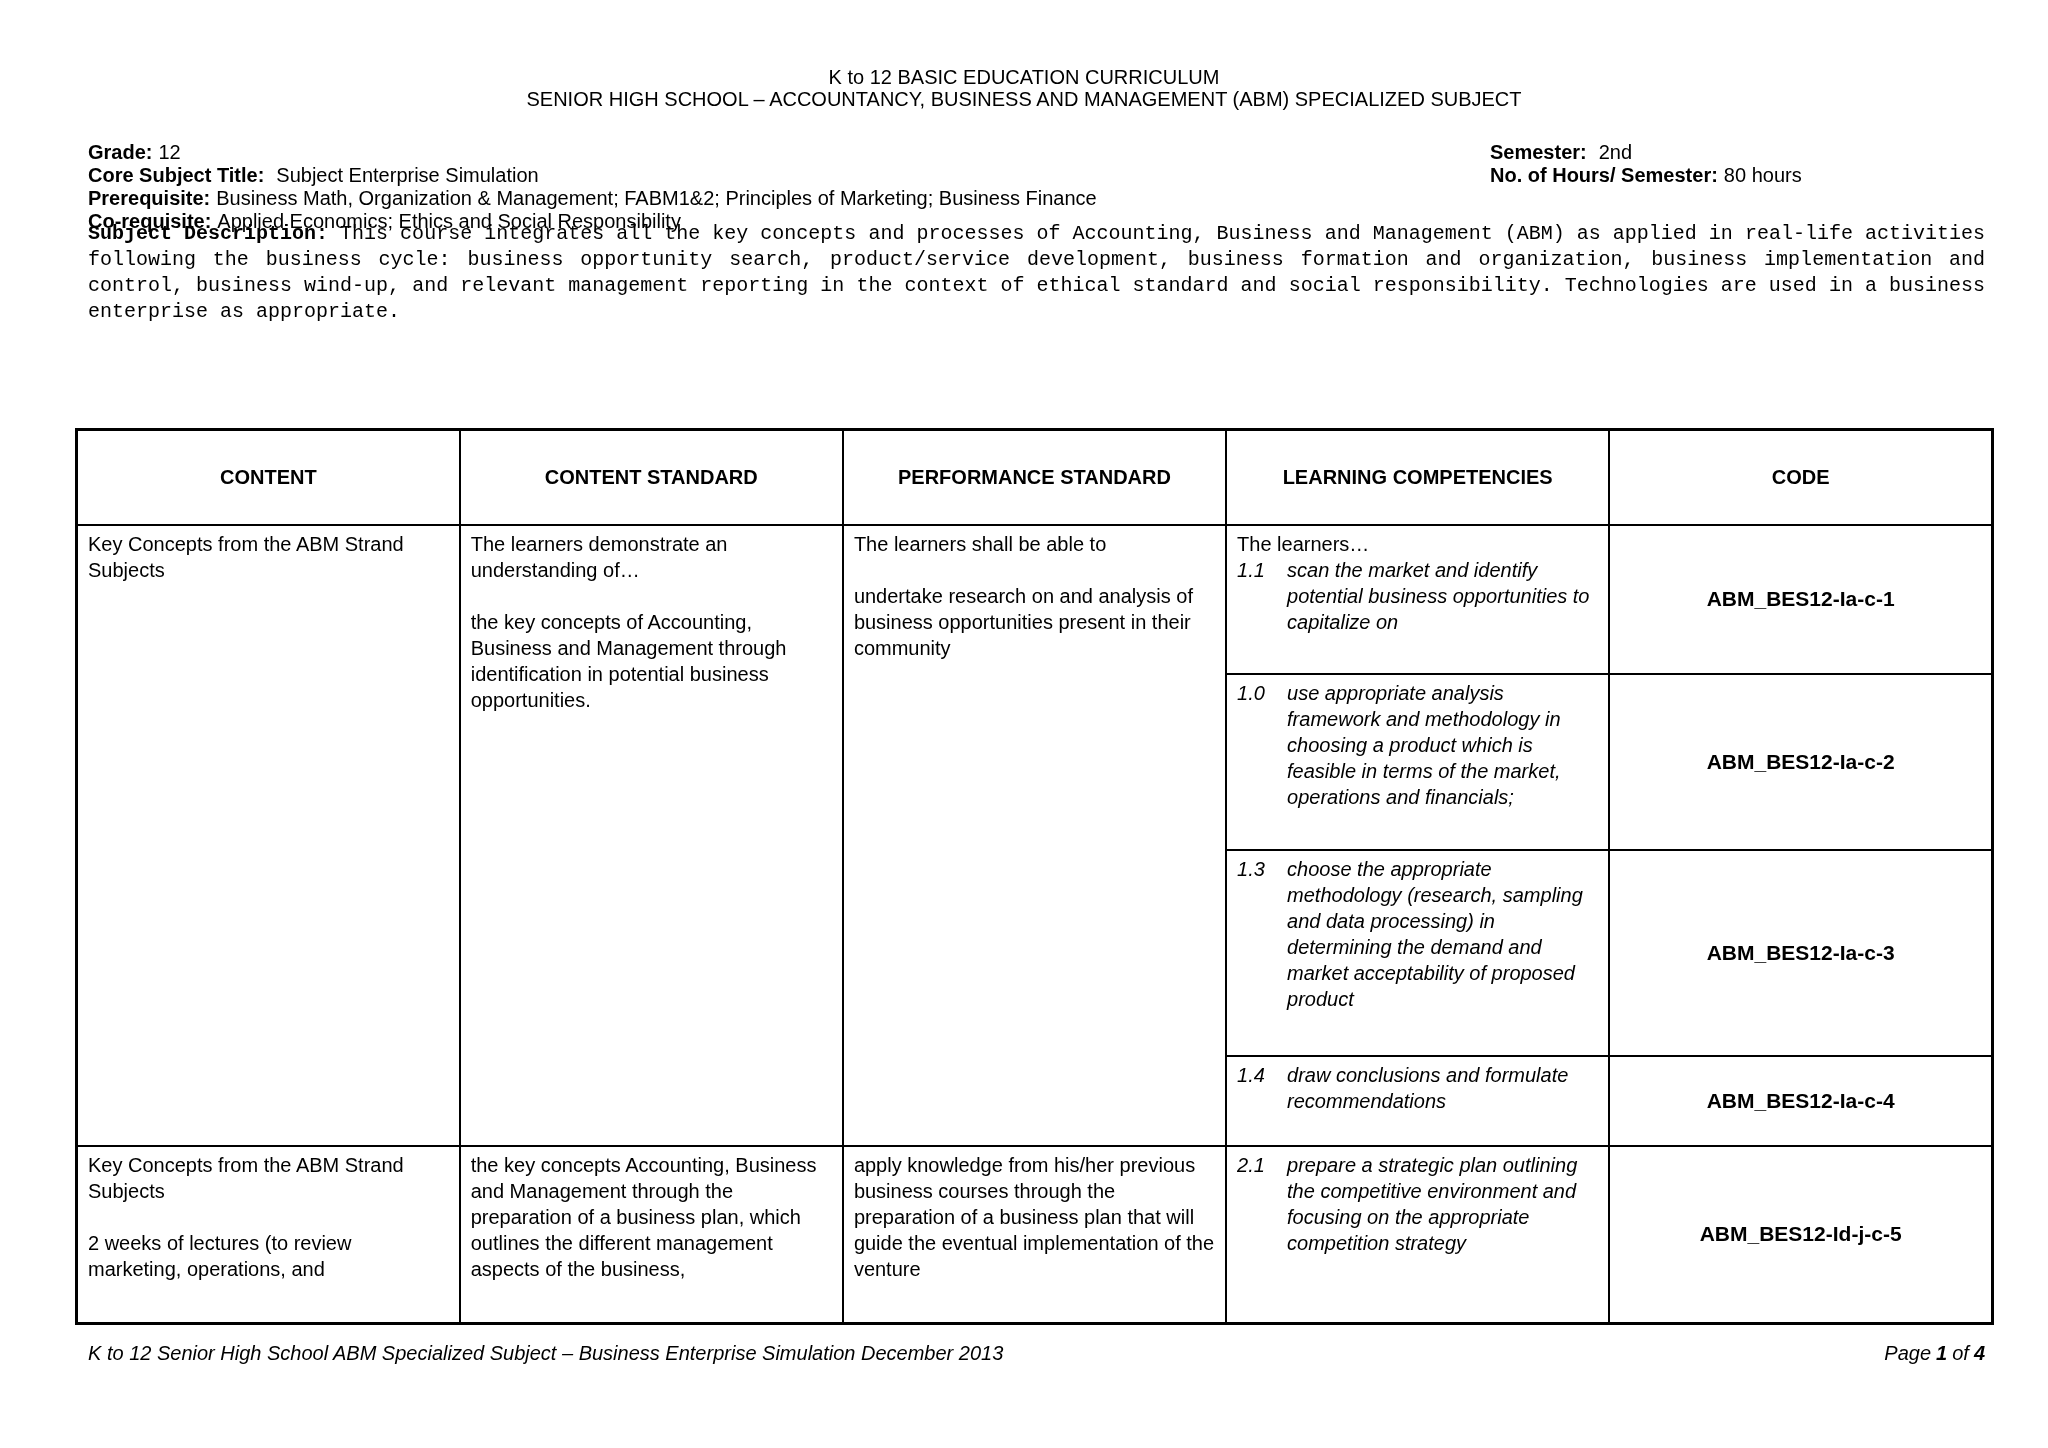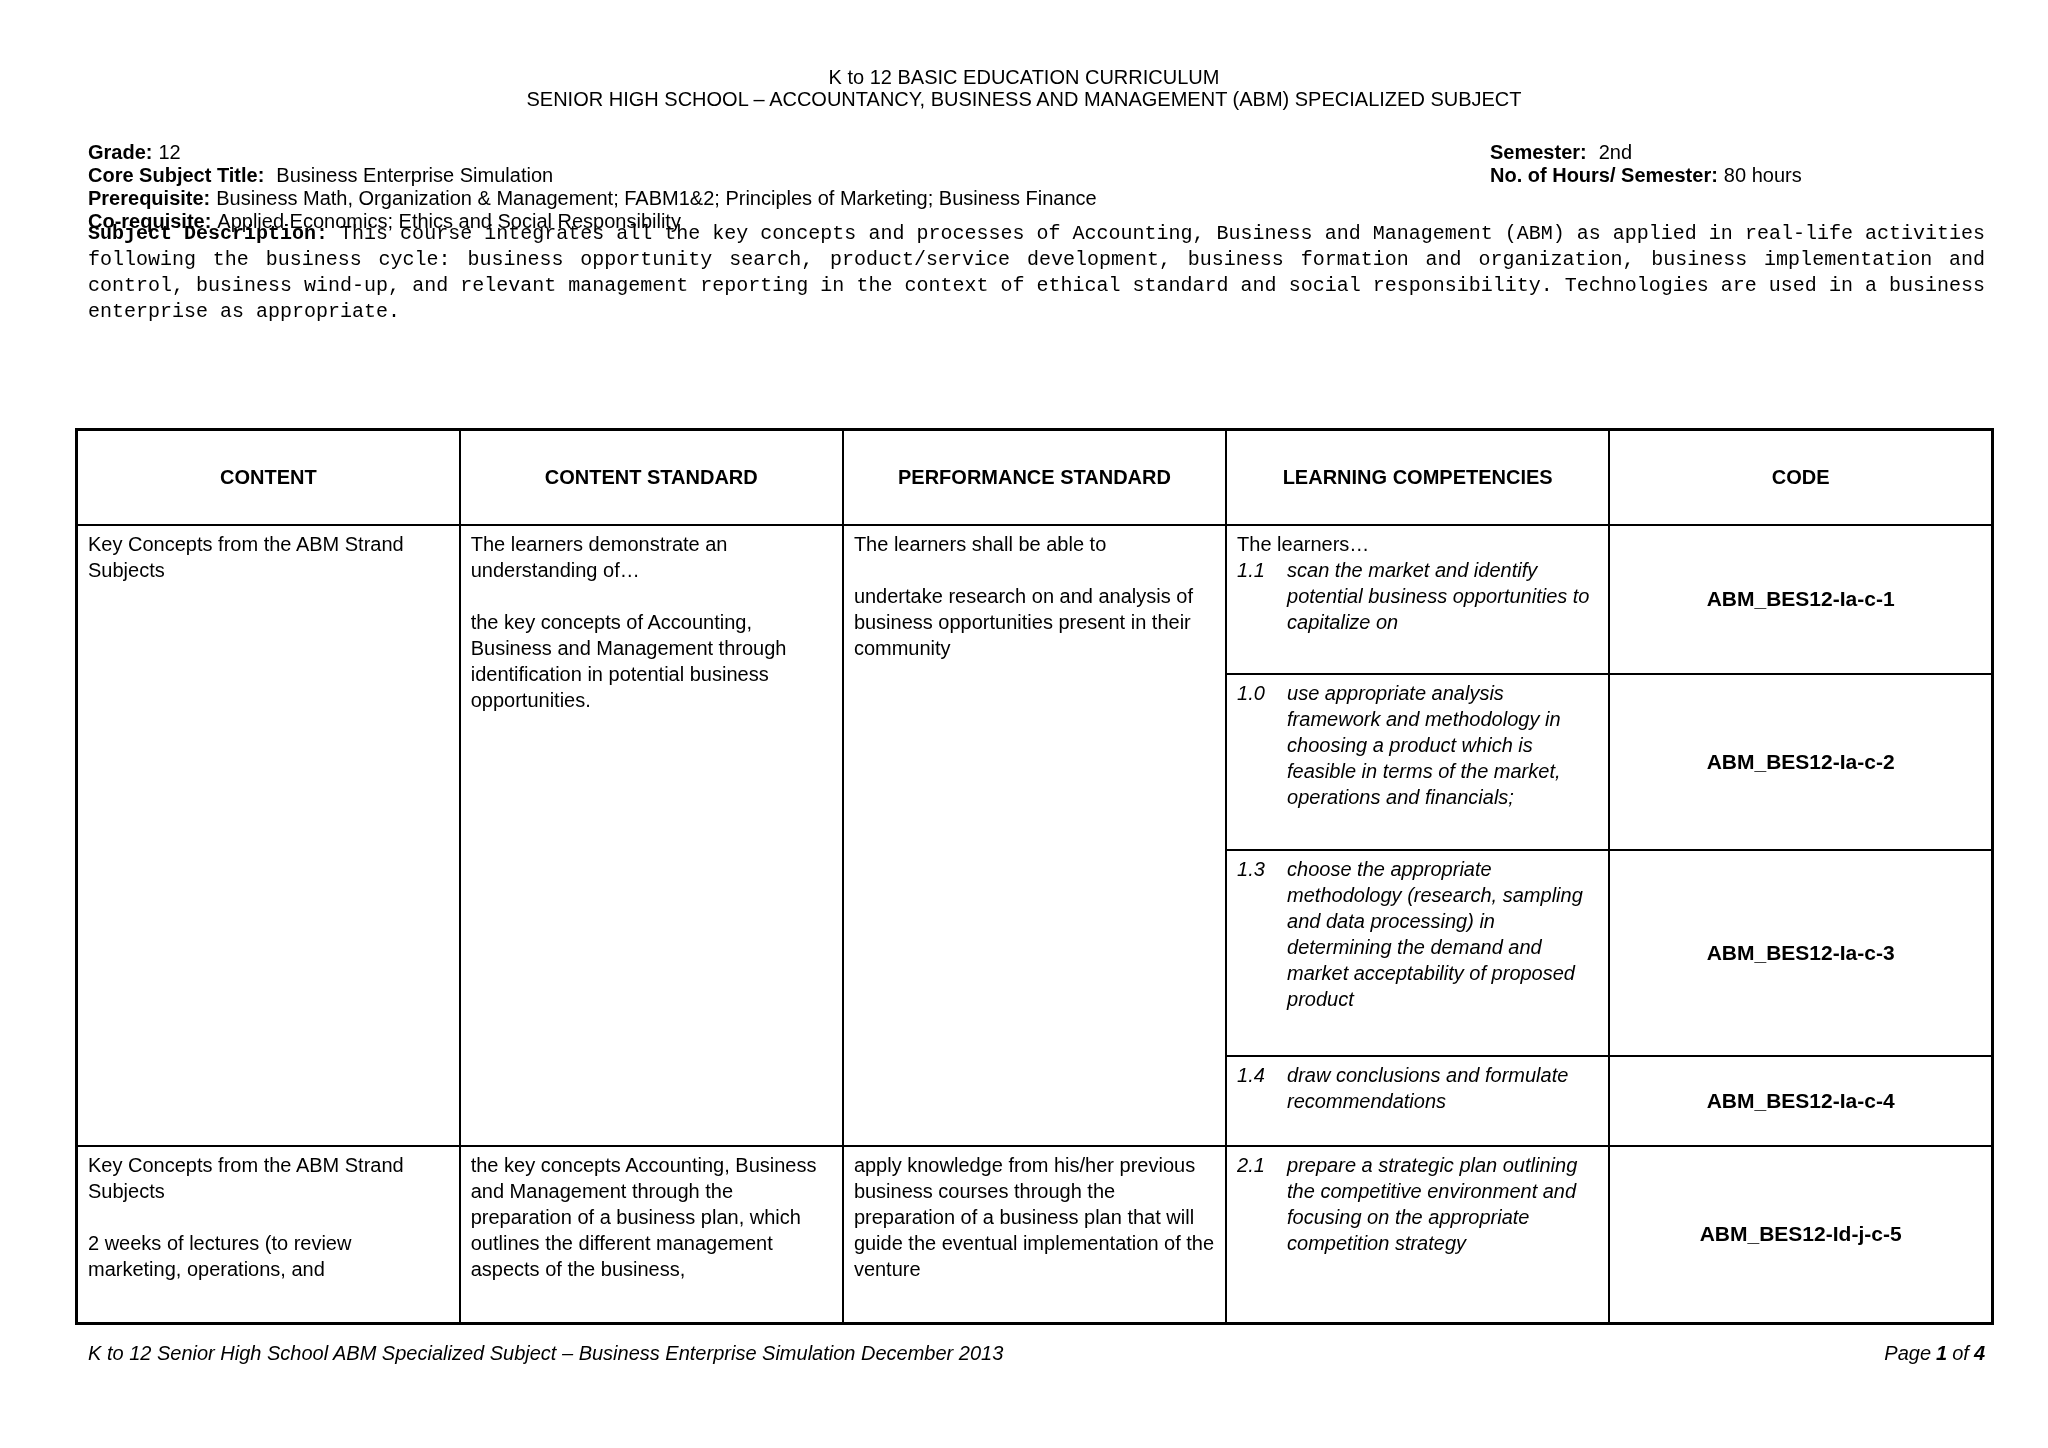--- a/index.html
+++ b/index.html
@@ -85,21 +85,21 @@
   </div>
 
   <div class="meta">
     <div class="meta-row">
       <span class="lbl">Grade:</span><span class="gap1"></span><span class="val">12</span>
       <span class="meta-right">
         <span class="lbl">Semester:</span><span class="gap2"></span><span class="val">2nd</span>
       </span>
     </div>
     <div class="meta-row">
-      <span class="lbl">Core Subject Title:</span><span class="gap2"></span><span class="val">Business Enterprise Simulation</span>
+      <span class="lbl">Core Subject Title:</span><span class="gap2"></span><span class="val">Subject Enterprise Simulation</span>
       <span class="meta-right">
         <span class="lbl">No. of Hours/ Semester:</span><span class="gap1"></span><span class="val">80 hours</span>
       </span>
     </div>
     <div class="meta-row">
       <span class="lbl">Prerequisite:</span><span class="gap1"></span><span class="val">Business Math, Organization &amp; Management; FABM1&amp;2; Principles of Marketing; Business Finance</span>
     </div>
     <div class="meta-row">
       <span class="lbl">Co-requisite:</span><span class="gap1"></span><span class="val">Applied Economics; Ethics and Social Responsibility</span>
     </div>

